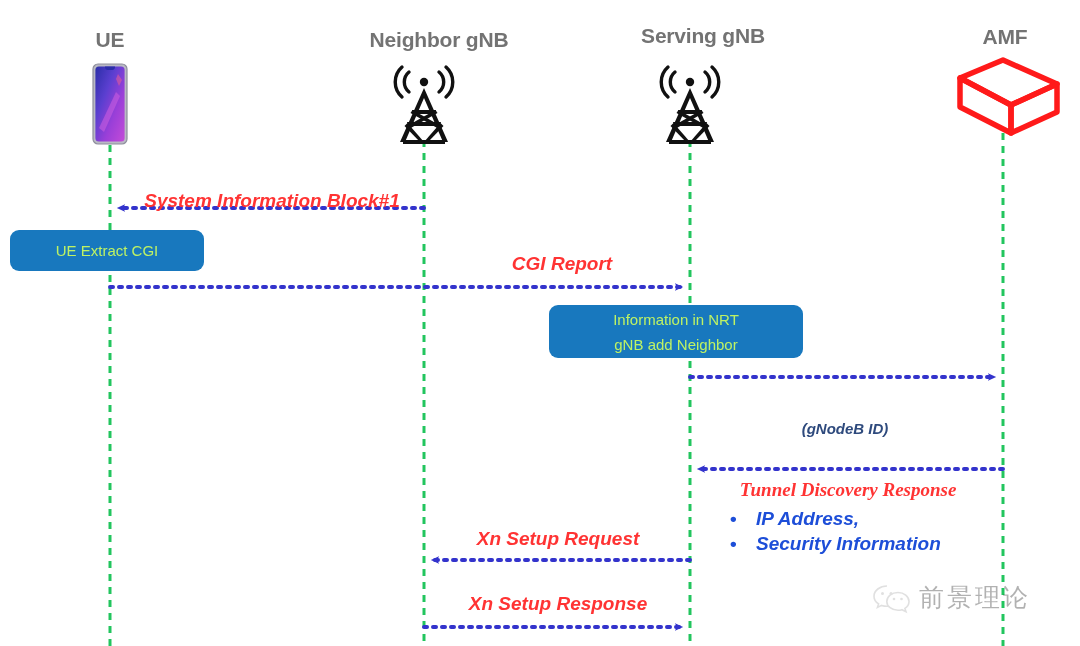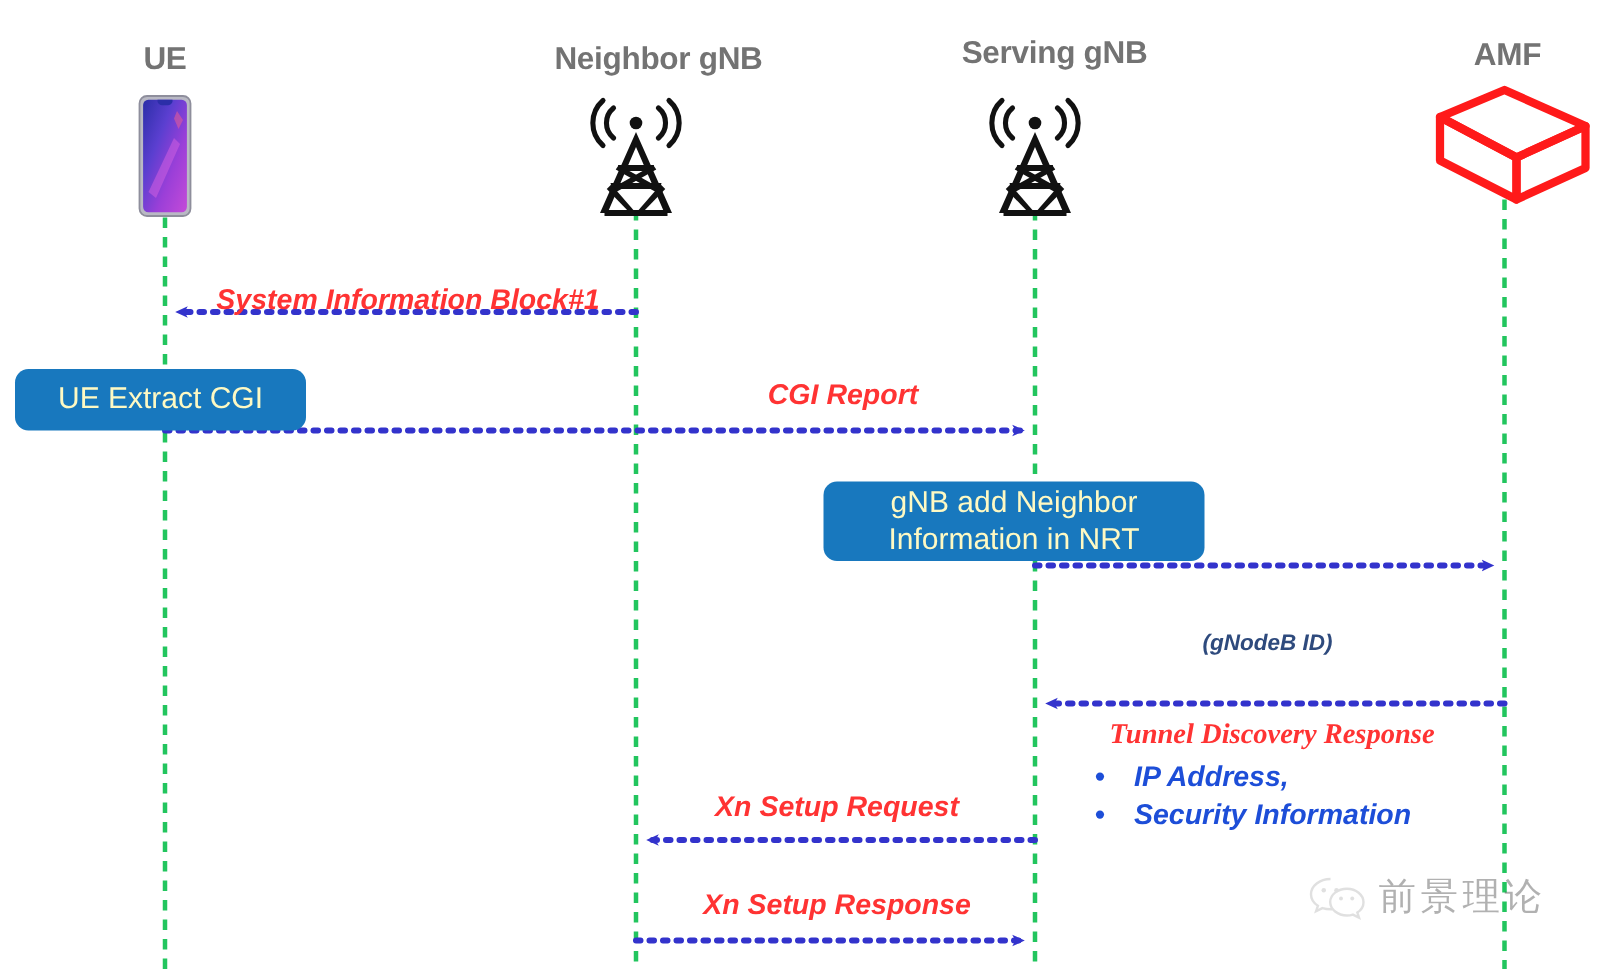--- a/index.html
+++ b/index.html
@@ -72,31 +72,30 @@
   .param-list li .bullet {
     display: inline-block;
     width: 26px;
     text-align: left;
     font-style: normal;
   }
   .note-box {
     position: absolute;
     background: #1878BE;
     border-radius: 9px;
-    color: #fef9c3;
-    font-size: 20px;
+    color: #bef264;
+    font-size: 15px;
     font-weight: normal;
     display: flex;
     align-items: center;
     justify-content: center;
     text-align: center;
     line-height: 25px;
     box-sizing: border-box;
     padding: 4px 10px;
-    margin-top: 16px;
   }
   .watermark {
     position: absolute;
     display: flex;
     align-items: center;
     gap: 7px;
     opacity: 0.30;
   }
   .watermark .wm-text {
     font-size: 25px;
@@ -214,22 +213,22 @@
 
   <div class="msg-label" style="left:558px; top:528px;">Xn Setup Request</div>
 
   <div class="msg-label" style="left:558px; top:593px;">Xn Setup Response</div>
 
   <div class="note-box" style="left:10px; top:230px; width:194px; height:41px;">
     <span>UE Extract CGI</span>
   </div>
 
   <div class="note-box" style="left:549px; top:305px; width:254px; height:53px; flex-direction:column;">
+    <span>Information in NRT</span>
     <span>gNB add Neighbor</span>
-    <span>Information in NRT</span>
   </div>
 
   <div class="watermark" style="left:872px; top:581px;">
     <svg width="40" height="32" viewBox="0 0 40 32">
       <g fill="none" stroke="#9a9a9a" stroke-width="1.6">
         <path d="M15,4 C7.8,4 2,8.6 2,14.2 c0,3.1 1.8,5.9 4.6,7.7 L5.4,25.5 L9.6,23.4
                  c1.6,0.5 3.4,0.8 5.4,0.8 c0.4,0 0.8,0 1.2,0"></path>
         <path d="M26,10.5 c-6.2,0 -11.2,4 -11.2,8.9 c0,4.9 5,8.9 11.2,8.9
                  c1.4,0 2.7,-0.2 3.9,-0.6 l4.1,2 l-1.1,-3.3 c2.5,-1.6 4.1,-4.1 4.1,-6.9
                  c0,-4.9 -5,-9 -11,-9 z"></path>

